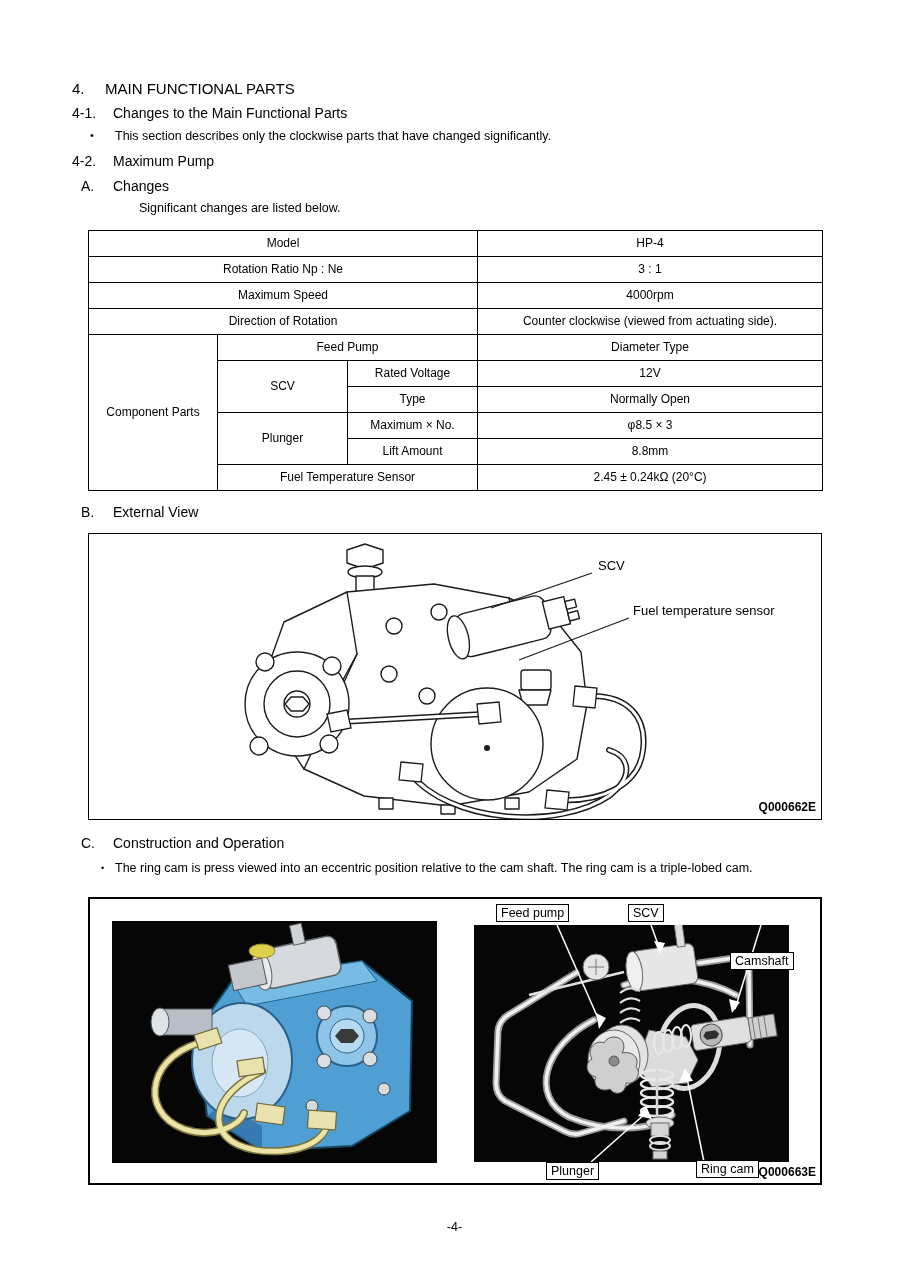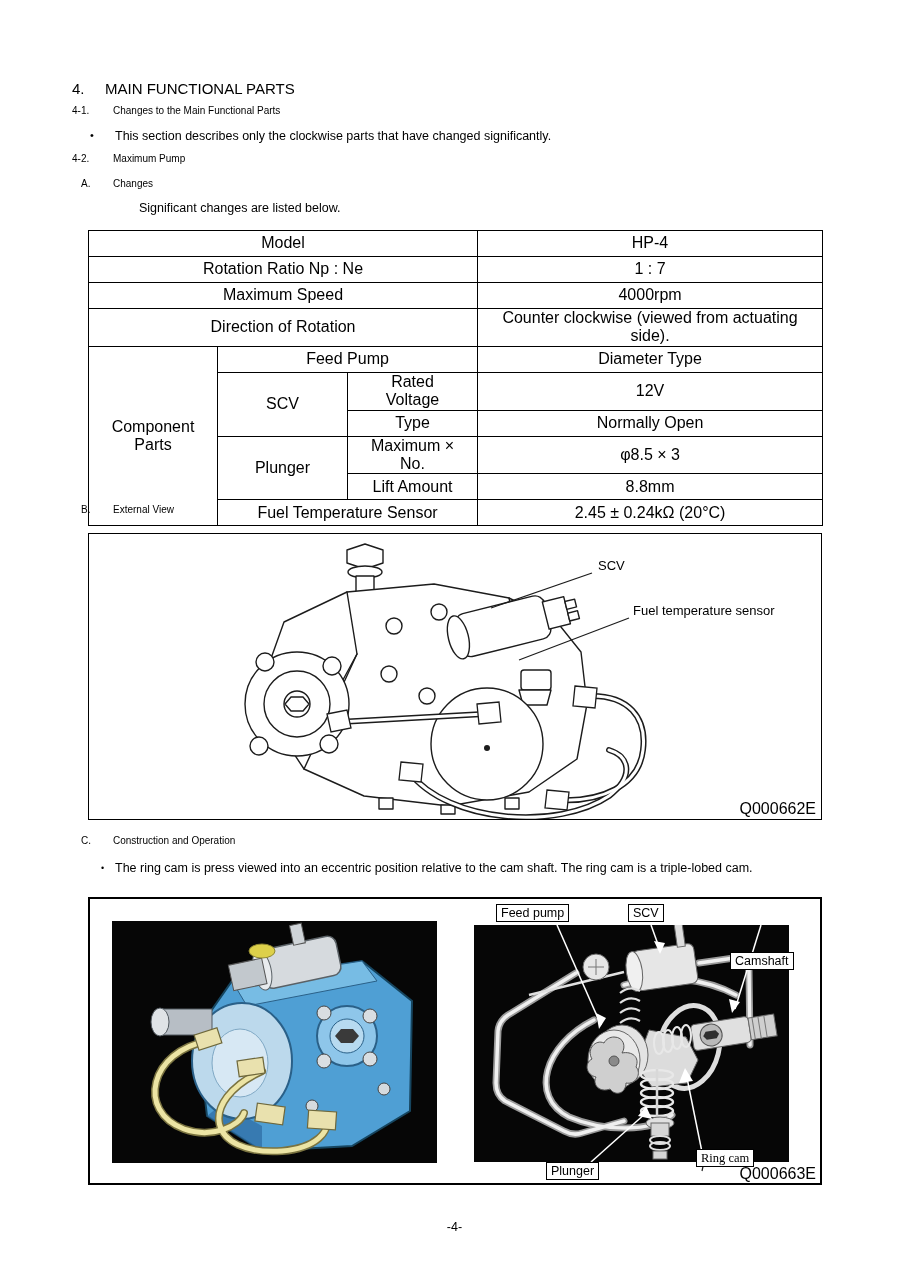--- a/index.html
+++ b/index.html
@@ -1,32 +1,32 @@
 <!DOCTYPE html>
 <html><head>
 <meta charset="utf-8">
 <style>
   html,body{margin:0;padding:0;background:#ffffff;}
   .page{position:relative;width:909px;height:1286px;background:#ffffff;color:#000;
         font-family:"Liberation Sans","DejaVu Sans",sans-serif;overflow:hidden;}
   .abs{position:absolute;}
   .hrow{display:flex;white-space:nowrap;}
   .h4{font-size:15px;}
-  .h3{font-size:10px;}
+  .h3{font-size:14px;}
   .body-txt{font-size:12.5px;}
   .num{display:inline-block;}
   
   table.spec{border-collapse:collapse;table-layout:fixed;width:734px;}
   table.spec td{border:1px solid #000;text-align:center;vertical-align:middle;
-                font-size:16px;height:25px;padding:0 16px;line-height:1.15;}
+                font-size:12px;height:25px;padding:0 16px;line-height:1.15;}
   
   .figbox{position:absolute;background:#fff;}
   .figB{border:1px solid #000;}
   .figC{border:2px solid #000;}
-  .figcode{position:absolute;font-size:16px;color:#000;}
+  .figcode{position:absolute;font-size:12px;color:#000;font-weight:bold;}
   .figlabel{position:absolute;font-size:13px;white-space:nowrap;}
   .boxlabel{position:absolute;border:1px solid #000;background:#fff;font-size:12.5px;
             line-height:16px;height:16px;padding:0 4px;white-space:nowrap;z-index:5;}
   .imgpanel{position:absolute;overflow:hidden;}
   .overlay{position:absolute;left:0;top:0;z-index:4;pointer-events:none;}
   .footer-num{position:absolute;left:0;right:0;text-align:center;font-size:12.5px;}
 </style>
 </head>
 <body>
 
@@ -67,21 +67,21 @@
           <col style="width:130px">
           <col style="width:345px">
         </colgroup>
       <tbody>
           <tr>
         <td colspan="3">Model</td>
         <td>HP-4</td>
       </tr>
       <tr>
         <td colspan="3">Rotation Ratio Np : Ne</td>
-        <td>1 : 7</td>
+        <td>3 : 1</td>
       </tr>
       <tr>
         <td colspan="3">Maximum Speed</td>
         <td>4000rpm</td>
       </tr>
       <tr>
         <td colspan="3">Direction of Rotation</td>
         <td>Counter clockwise (viewed from actuating side).</td>
       </tr>
       <tr>
@@ -351,21 +351,21 @@
           <polygon points="164,191 172,181 178,194"></polygon>
           <polygon points="205,158 211,143 219,156"></polygon>
         </g>
       </svg>
     </div>
 
     <span class="boxlabel" style="left:406px;top:5px;">Feed pump</span>
     <span class="boxlabel" style="left:538px;top:5px;">SCV</span>
     <span class="boxlabel" style="left:640px;top:5px;margin-top:48px;">Camshaft</span>
     <span class="boxlabel" style="left:456px;top:263px;">Plunger</span>
-    <span class="boxlabel" style="left:606px;top:250px;font-family:Liberation Serif, serif;">Ring cam</span>
+    <span class="boxlabel" style="left:606px;top:261px;">Ring cam</span>
     <span class="figcode" style="right:4px;top:266px;">Q000663E</span>
 
     <svg class="overlay" width="730" height="284" viewBox="0 0 730 284">
       <g stroke="#1c1c1c" stroke-width="1.2">
         <line x1="508" y1="272" x2="501" y2="263"></line>
         <line x1="612" y1="272" x2="614" y2="263"></line>
       </g>
     </svg>
   </div>
 

